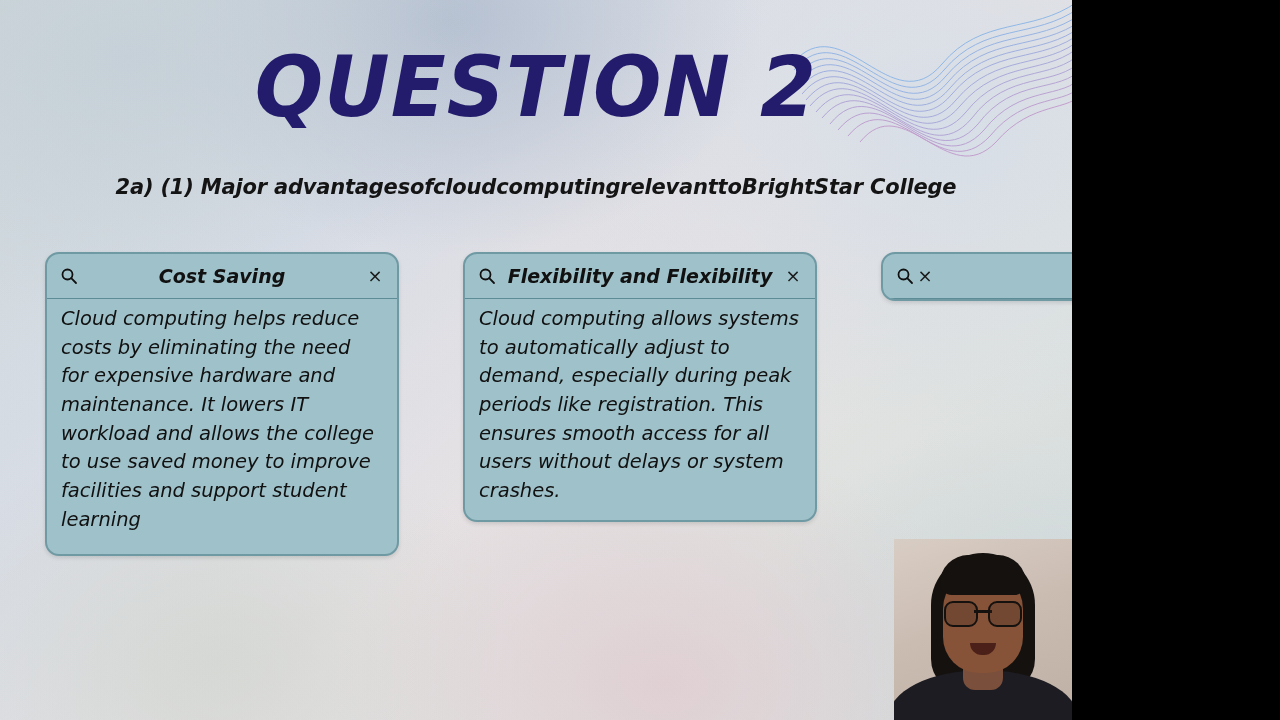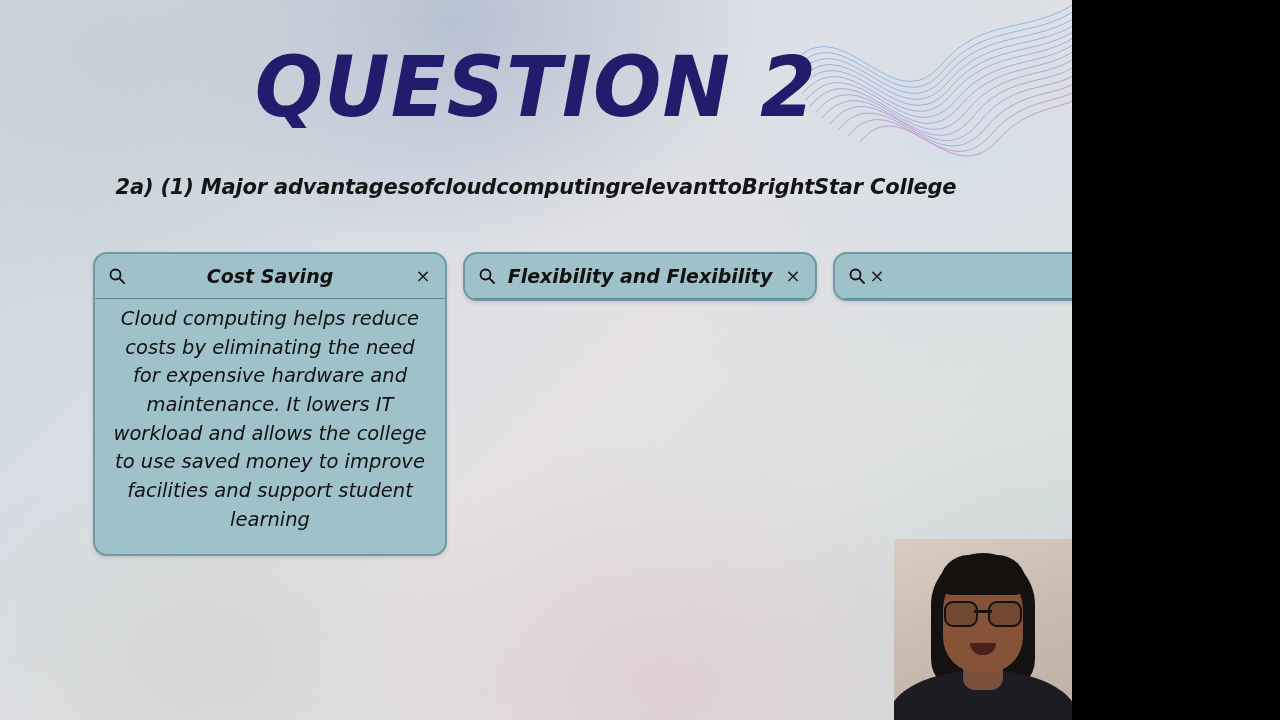--- a/index.html
+++ b/index.html
@@ -76,21 +76,21 @@
     margin-top: 7px;
   }
 
   #cards {
     position: absolute;
     top: 252px;
     left: 0;
     width: 1280px;
     display: flex;
     justify-content: center;
-    gap: 16px;
+    gap: 64px;
     align-items: flex-start;
   }
 
   .card {
     width: 350px;
     background: #9fc1c9;
     border: 2px solid #6f9aa4;
     border-radius: 14px;
     box-shadow: 0 2px 4px rgba(0,0,0,0.12);
     overflow: hidden;
@@ -125,21 +125,21 @@
     color: #1a1a1a;
   }
   .close-icon {
     font-size: 18px;
     line-height: 1;
     font-family: "DejaVu Sans", sans-serif;
   }
 
   .card-body {
     padding: 6px 14px 14px 14px;
-    text-align: center;
+    text-align: left;
     font-family: "DejaVu Sans", sans-serif;
     font-size: 19.5px;
     line-height: 1.47;
     color: #111;
   }
 
   #webcam {
     position: absolute;
     right: 0;
     bottom: 0;
@@ -290,20 +290,21 @@
       <div class="card-head">
         <span class="search-icon">
           <svg width="18" height="18" viewBox="0 0 18 18" fill="none" stroke="#111" stroke-width="1.8">
             <circle cx="7.5" cy="7.5" r="5"></circle>
               <line x1="11.2" y1="11.2" x2="16" y2="16" stroke-linecap="round"></line>
           </svg>
         </span>
         <span class="card-title">Flexibility and Flexibility</span>
         <span class="close-icon">×</span>
       </div>
+      <div class="card-body">Cloud computing allows systems to automatically adjust to demand, especially during peak periods like registration. This ensures smooth access for all users without delays or system crashes.</div>
     </div>
 
     <div class="card">
       <div class="card-head">
         <span class="search-icon">
           <svg width="18" height="18" viewBox="0 0 18 18" fill="none" stroke="#111" stroke-width="1.8">
             <circle cx="7.5" cy="7.5" r="5"></circle>
               <line x1="11.2" y1="11.2" x2="16" y2="16" stroke-linecap="round"></line>
           </svg>
         </span>

